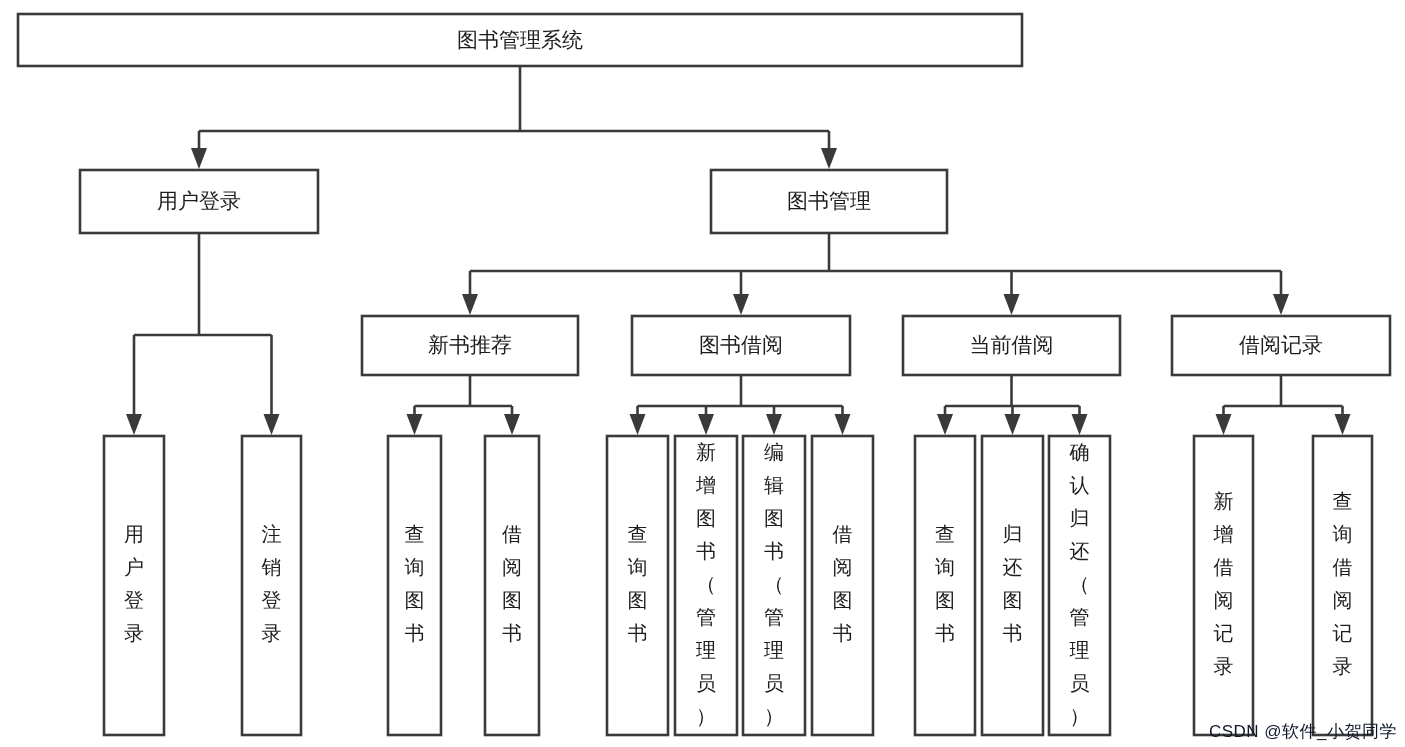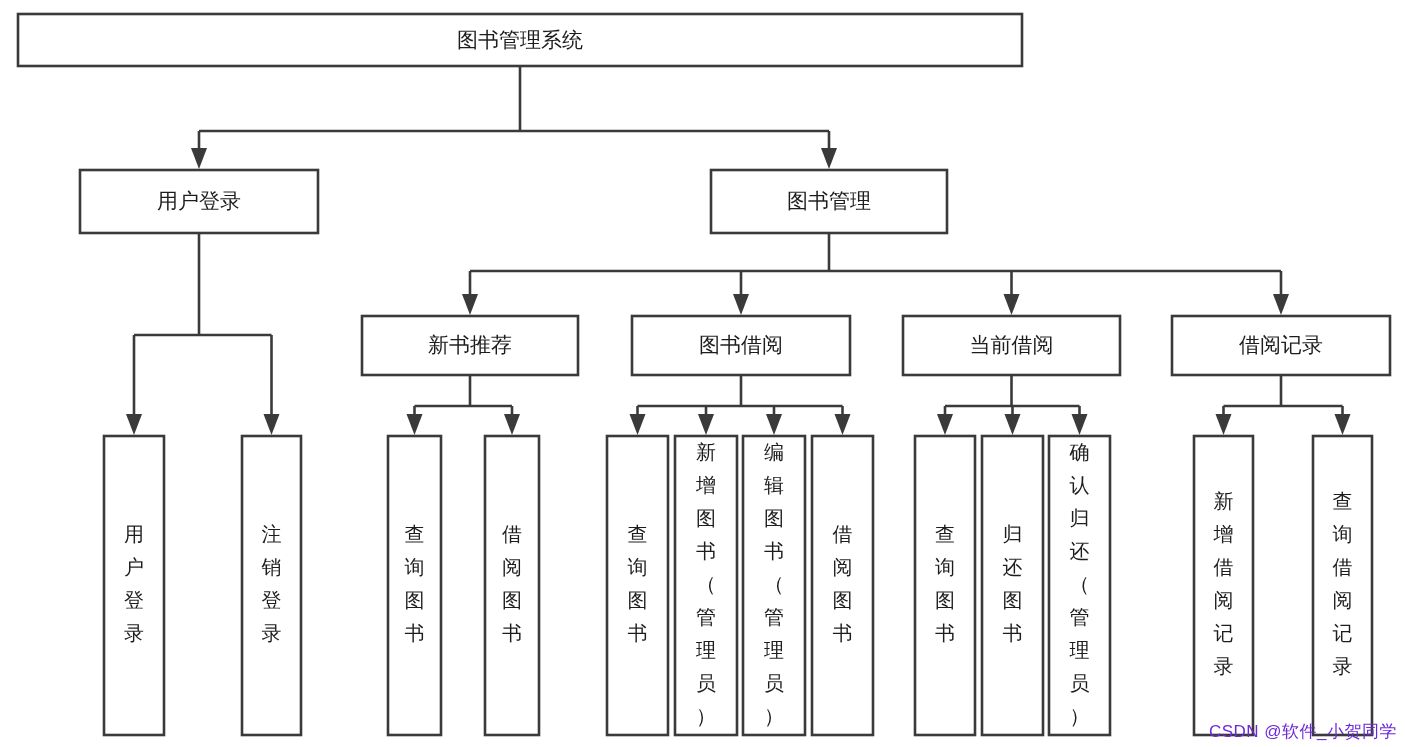--- a/index.html
+++ b/index.html
@@ -54,21 +54,21 @@
   }
   .node-label.vertical-label {
     font-size: 20px;
   }
   .watermark {
     position: absolute;
     right: 8px;
     bottom: 4px;
     font-family: "Liberation Sans", "DejaVu Sans", sans-serif;
     font-size: 17px;
-    color: #6d28d9;
+    color: #0f172a;
     letter-spacing: 0.5px;
     pointer-events: none;
     user-select: none;
   }
 </style>
 </head>
 <body>
 
 <div id="diagram-root">
   <svg class="diagram-canvas" viewBox="0 0 1405 747">

